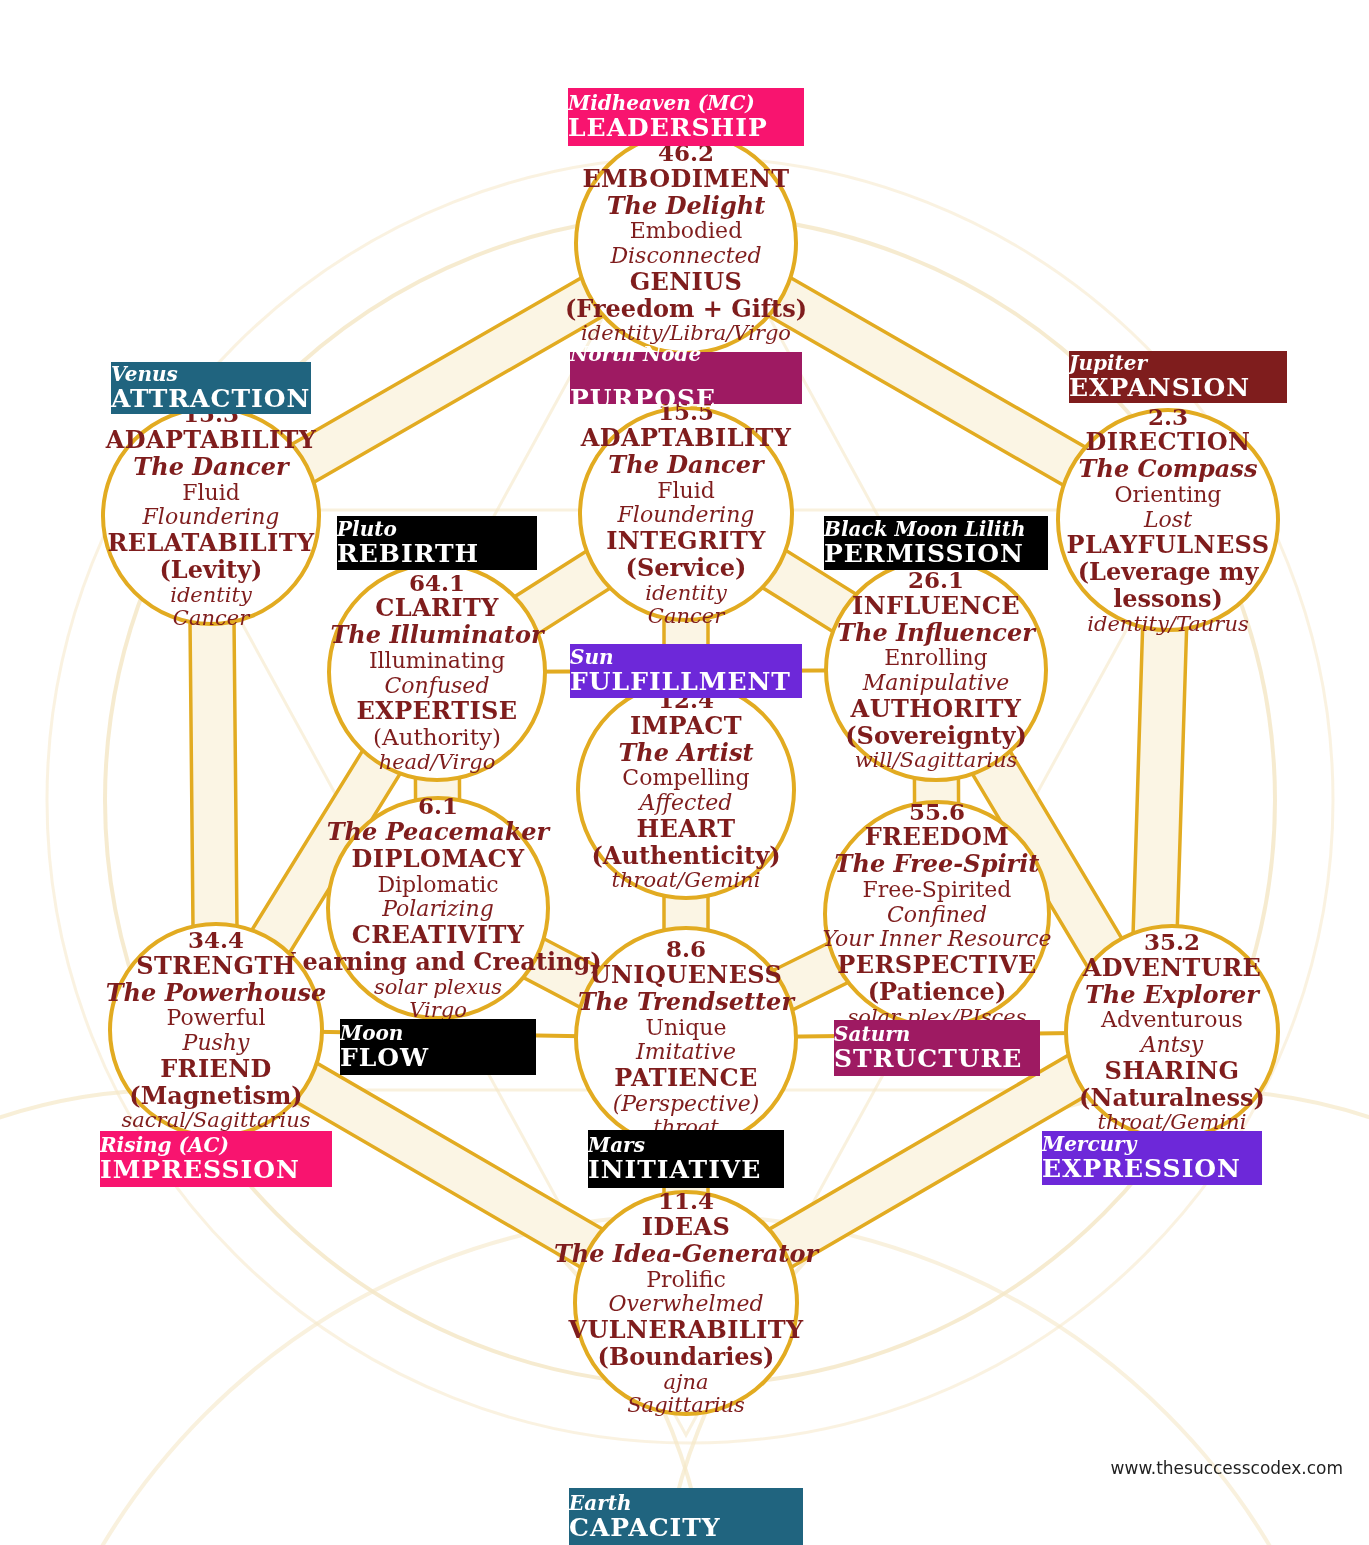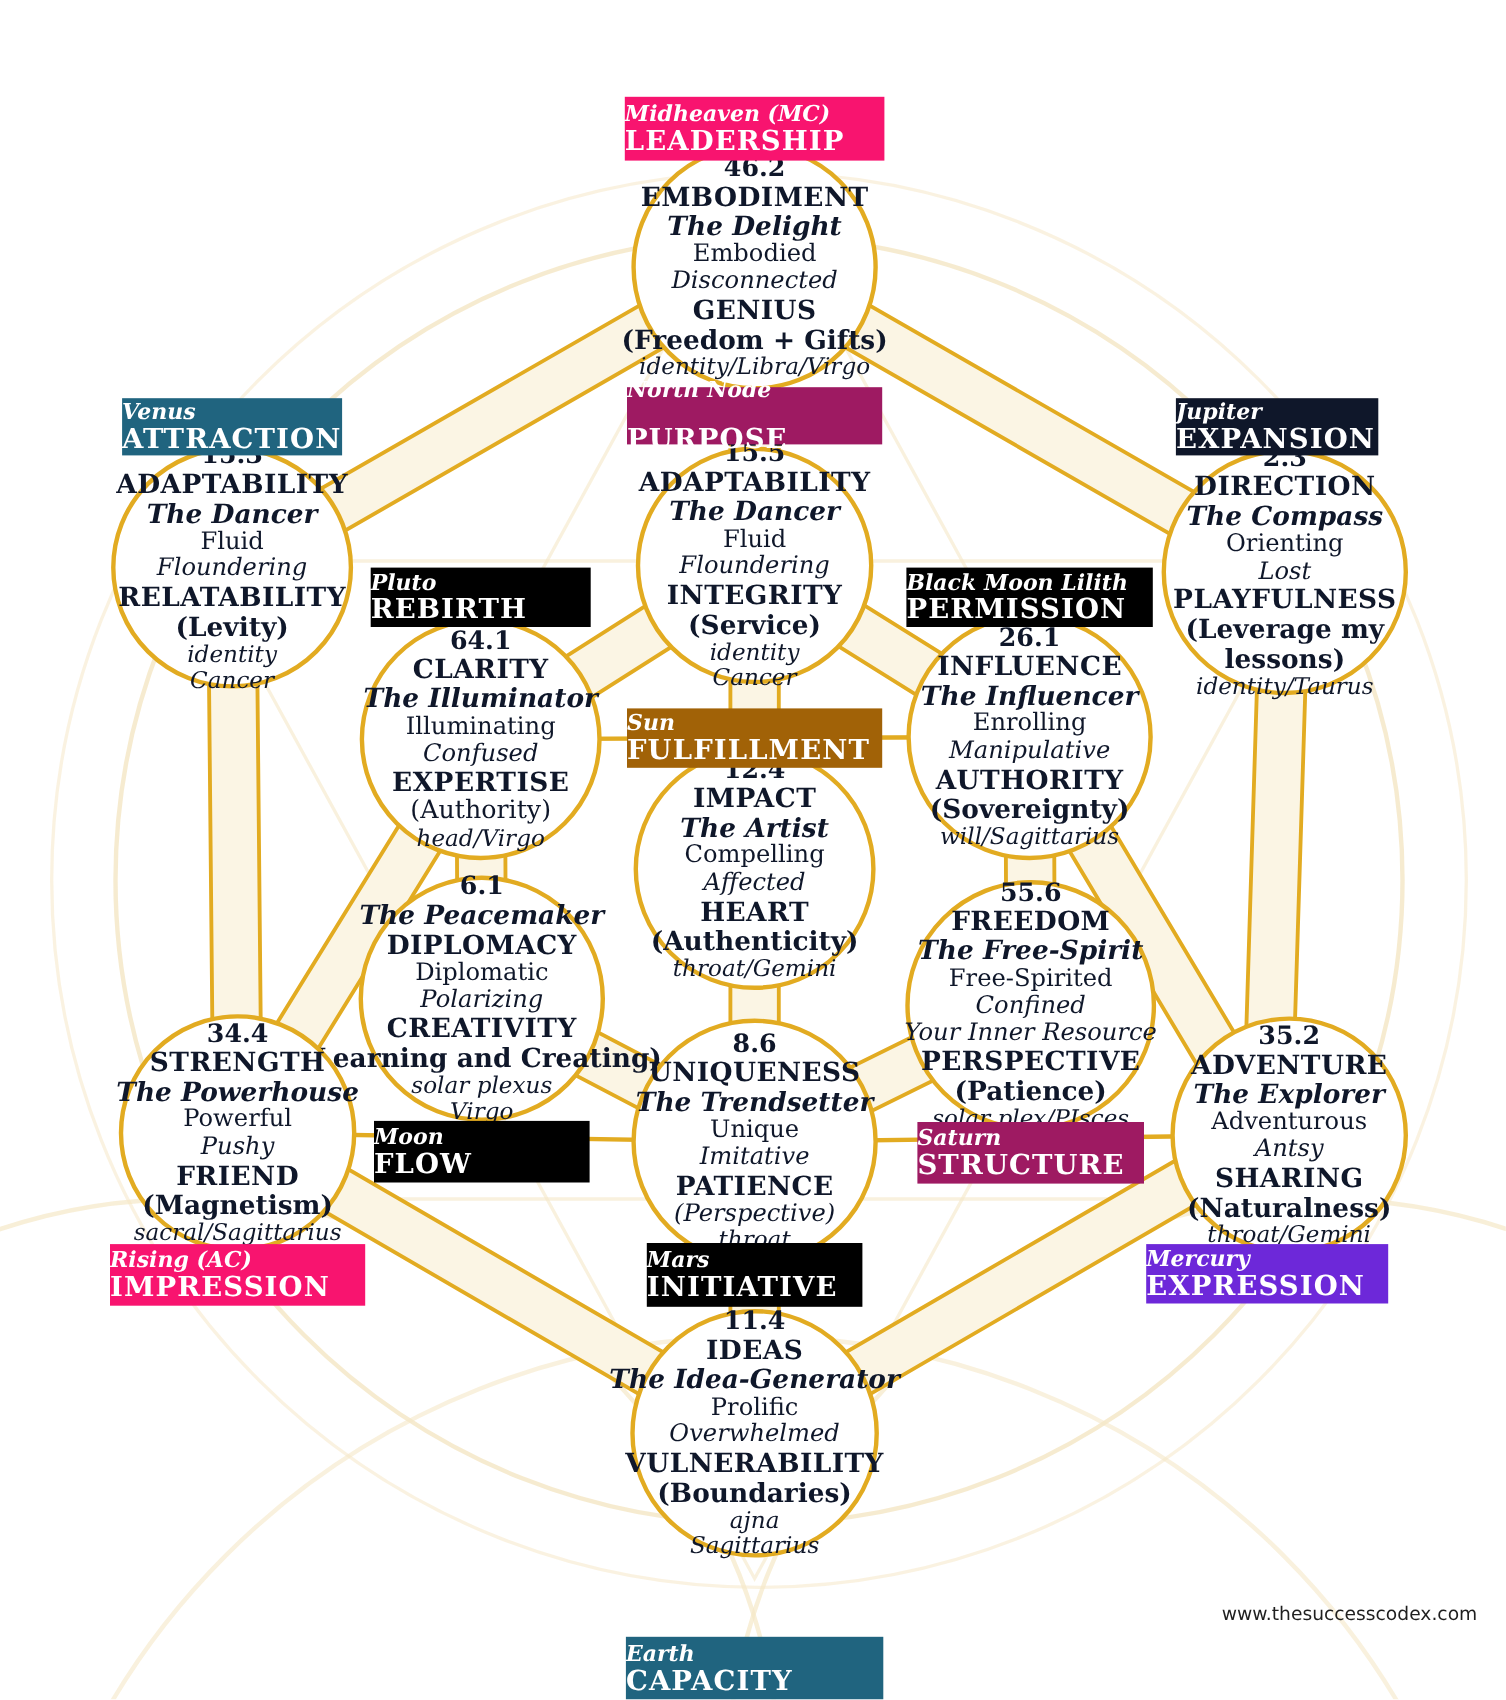--- a/index.html
+++ b/index.html
@@ -1,21 +1,21 @@
 <!DOCTYPE html>
 <html><head>
 <meta charset="utf-8">
 <style>
   html,body{margin:0;padding:0;background:#ffffff;}
   .canvas{position:relative;width:1369px;height:1545px;background:#ffffff;overflow:hidden;
           font-family:"DejaVu Serif","Liberation Serif",serif;}
   svg.bg{position:absolute;left:0;top:0;z-index:0;}
   .node-circle{position:absolute;border-radius:50%;background:#ffffff;border:4px solid #E2AB21;
           z-index:2;display:flex;align-items:center;justify-content:center;}
-  .circle-text{text-align:center;line-height:1.12;color:#0f172a;}
+  .circle-text{text-align:center;line-height:1.12;color:#7f1d1d;}
   .circle-text .ln{white-space:nowrap;}
   .ln.num{font-weight:bold;font-size:23px;}
   .ln.caps{font-weight:bold;font-size:24px;letter-spacing:.4px;}
   .ln.arch{font-weight:bold;font-style:italic;font-size:24px;}
   .ln.gift{font-size:22px;}
   .ln.shadow{font-style:italic;font-size:22px;}
   .ln.paren{font-weight:bold;font-size:24px;}
   .ln.plainparen{font-size:23px;}
   .ln.iparen{font-style:italic;font-size:22px;}
   .ln.site{font-style:italic;font-size:21px;}
@@ -115,21 +115,21 @@
             <div class="ln shadow">Floundering</div>
             <div class="ln caps">INTEGRITY</div>
             <div class="ln paren">(Service)</div>
             <div class="ln site">identity</div>
             <div class="ln site">Cancer</div>
           </div>
       </div>
     </div>
 
     <div>
-      <div class="badge" style="left: 1069px; top: 362px; width: 184px; height: 52px; background: #0f172a;">
+      <div class="badge" style="left: 1069px; top: 351px; width: 218px; height: 52px; background: #7f1d1d;">
         <div class="badge-planet">Jupiter</div>
         <div class="badge-theme">EXPANSION</div>
       </div>
       <div class="node-circle" style="left: 1056px; top: 408px; width: 216px; height: 216px;">
         <div class="circle-text">
             <div class="ln num">2.3</div>
             <div class="ln caps">DIRECTION</div>
             <div class="ln arch">The Compass</div>
             <div class="ln gift">Orienting</div>
             <div class="ln shadow">Lost</div>
@@ -173,21 +173,21 @@
             <div class="ln gift">Enrolling</div>
             <div class="ln shadow">Manipulative</div>
             <div class="ln caps">AUTHORITY</div>
             <div class="ln paren">(Sovereignty)</div>
             <div class="ln site">will/Sagittarius</div>
           </div>
       </div>
     </div>
 
     <div>
-      <div class="badge" style="left: 570px; top: 644px; width: 232px; height: 54px; background: #a16207;">
+      <div class="badge" style="left: 570px; top: 644px; width: 232px; height: 54px; background: #6d28d9;">
         <div class="badge-planet">Sun</div>
         <div class="badge-theme">FULFILLMENT</div>
       </div>
       <div class="node-circle" style="left: 576px; top: 680px; width: 212px; height: 212px;">
         <div class="circle-text">
             <div class="ln num">12.4</div>
             <div class="ln caps">IMPACT</div>
             <div class="ln arch">The Artist</div>
             <div class="ln gift">Compelling</div>
             <div class="ln shadow">Affected</div>

